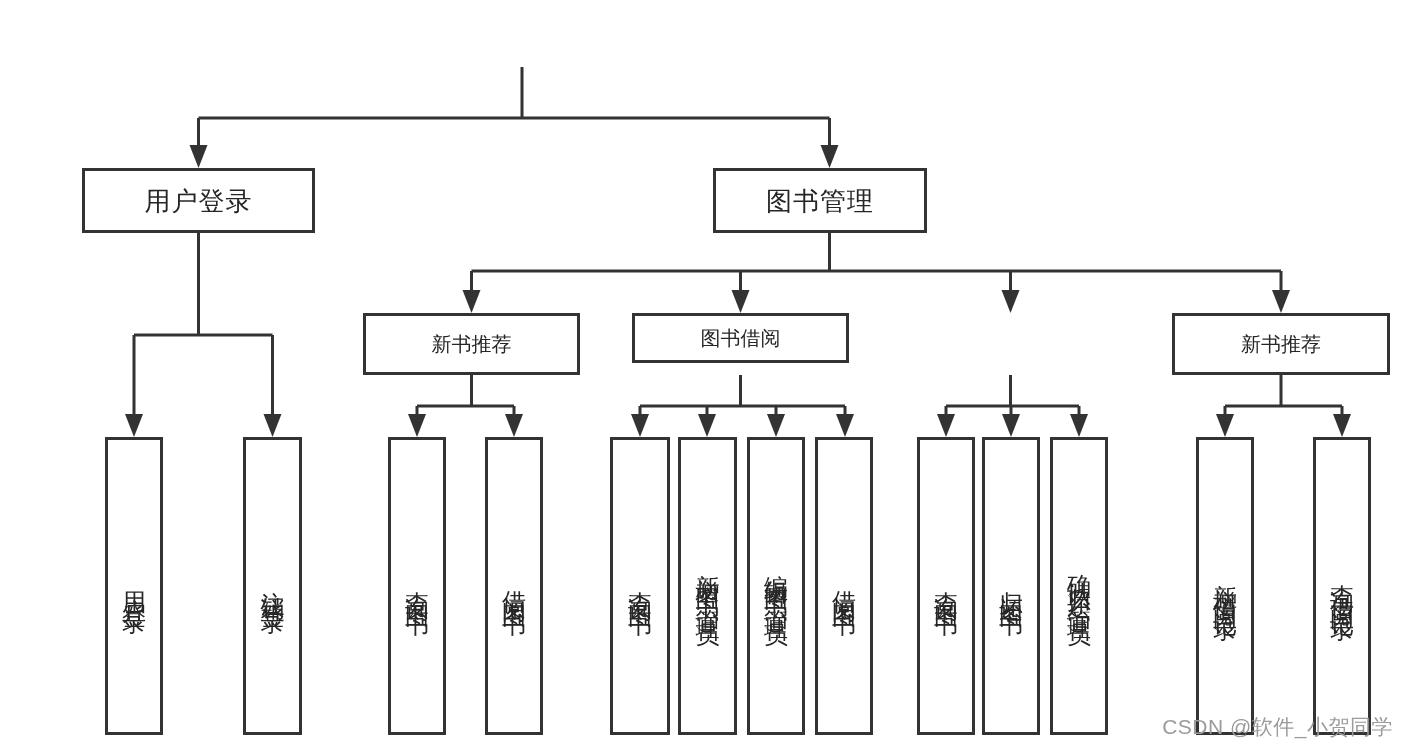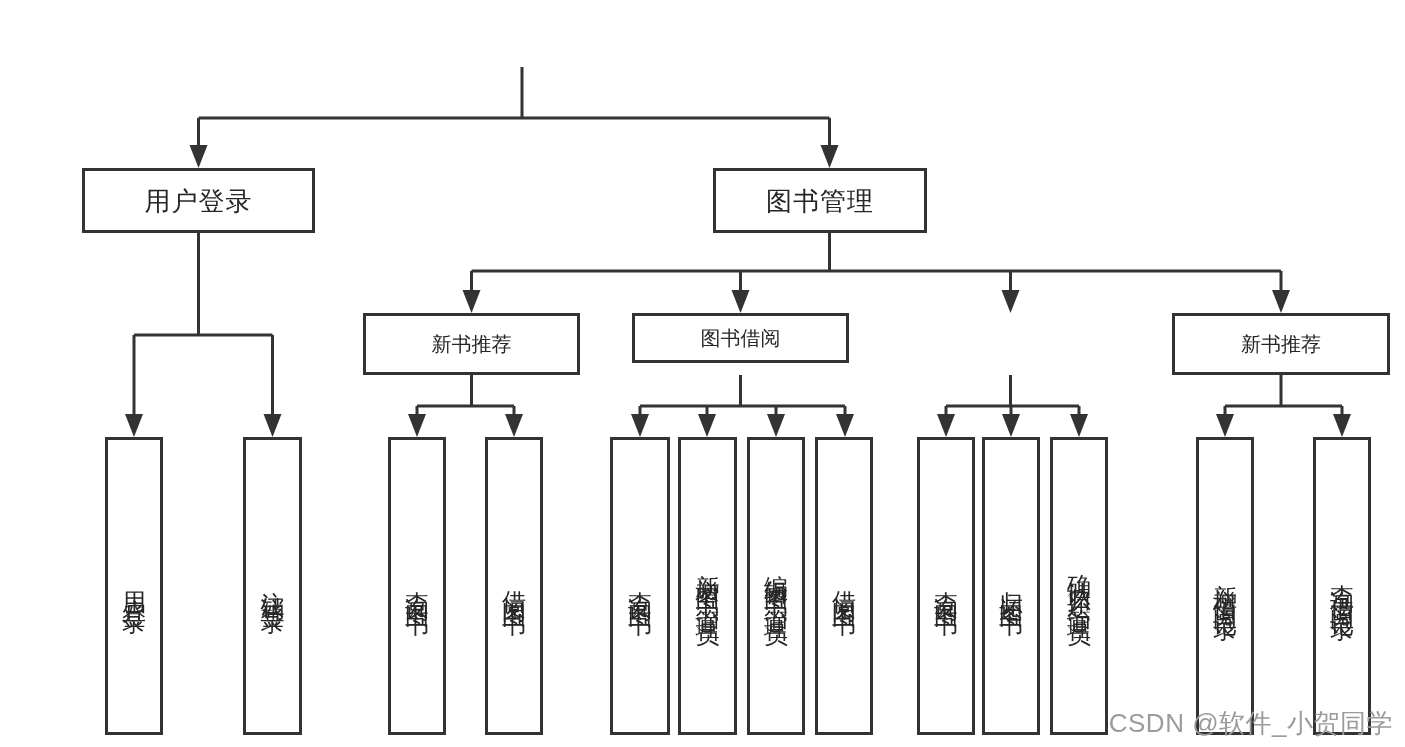--- a/index.html
+++ b/index.html
@@ -40,21 +40,21 @@
   .node.v span{
     writing-mode:vertical-rl;
     text-orientation:mixed;
     font-size:24px;
     letter-spacing:7px;
     line-height:1;
   }
   .watermark{
     position:absolute;
     right:12px;bottom:6px;
-    font-size:26px;
+    font-size:21px;
     color:var(--watermark);
     letter-spacing:0.5px;
     white-space:nowrap;
     z-index:5;
   }
 </style>
 </head>
 <body>
 
 <div class="canvas">

